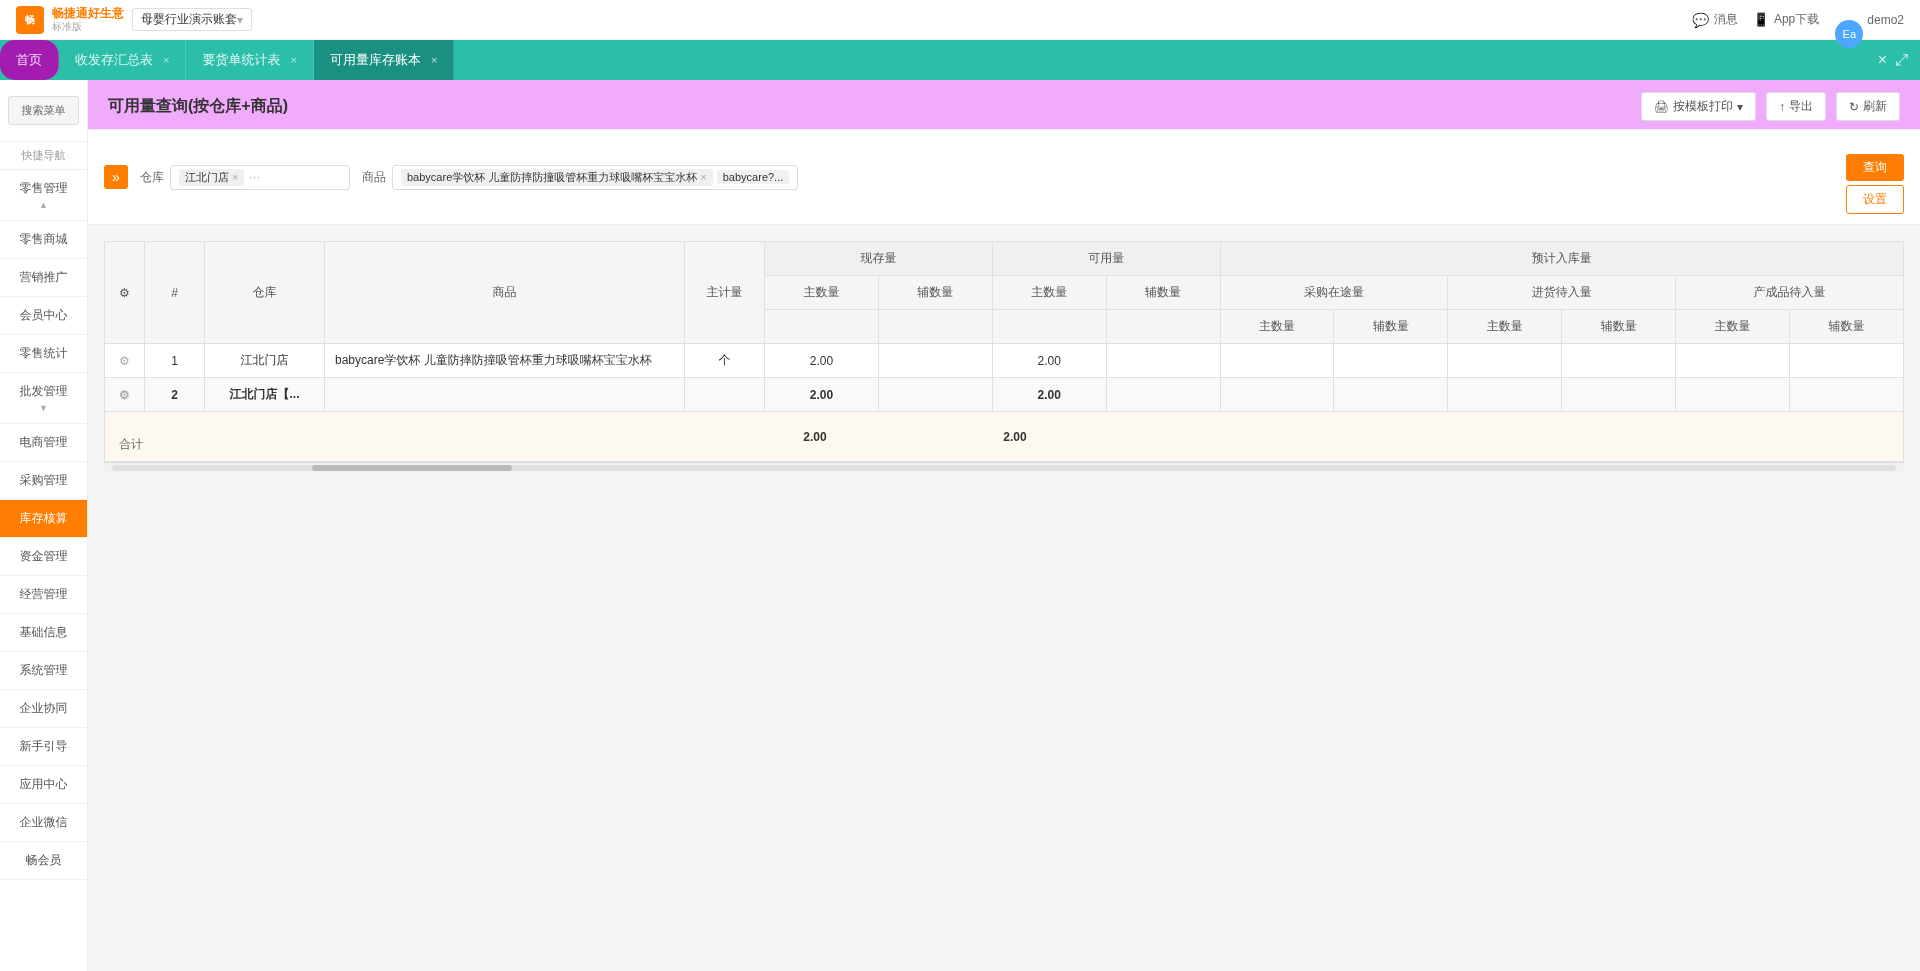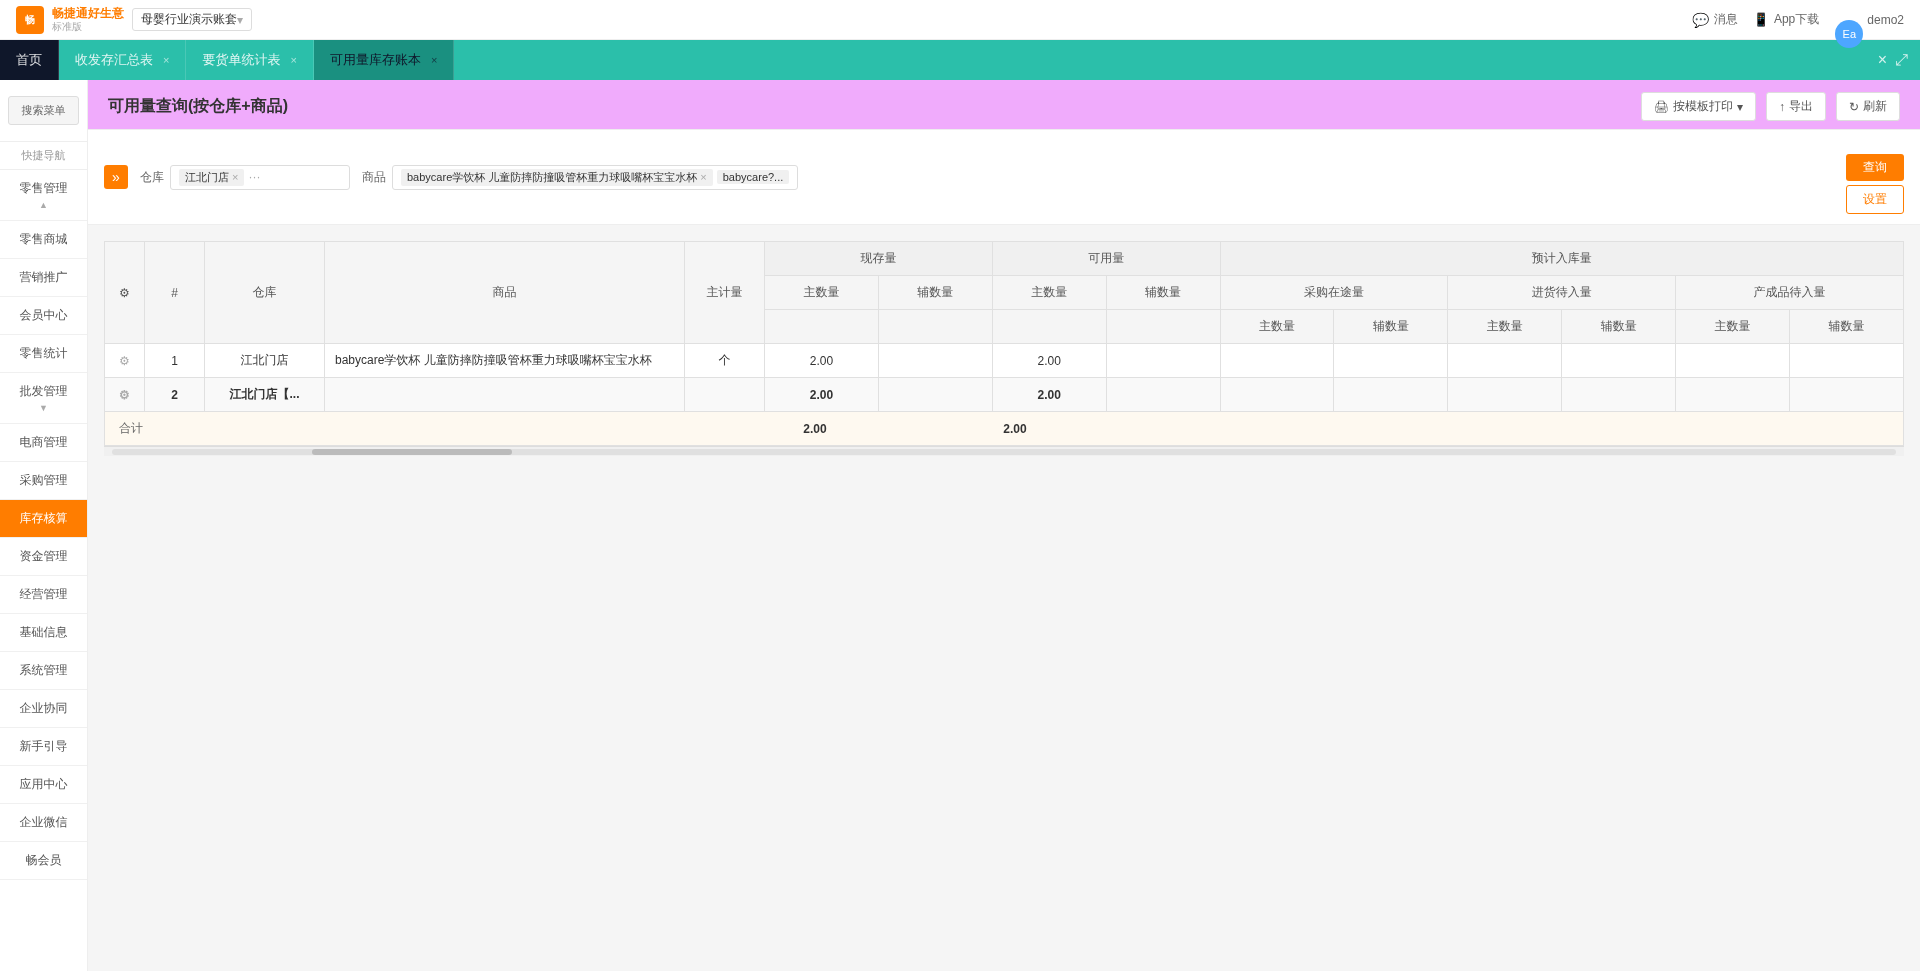--- a/index.html
+++ b/index.html
@@ -37,22 +37,22 @@
       padding: 0 16px;
       display: flex;
       align-items: center;
       gap: 6px;
       cursor: pointer;
       color: rgba(255,255,255,0.85);
       font-size: 13px;
       white-space: nowrap;
       border-right: 1px solid rgba(255,255,255,0.15);
     }
-    .nav-tab.home { background: #0f172a; }
-    .nav-tab.active { background: #1a9080; color: #0f172a; }
+    .nav-tab.home { background: #a21caf; border-radius: 15px; }
+    .nav-tab.active { background: #1a9080; color: #ffffff; }
     .nav-tab .close-x { font-size: 11px; opacity: 0.7; cursor: pointer; margin-left: 4px; }
     .nav-tab-spacer { flex: 1; }
     .nav-tab-actions { display: flex; align-items: center; padding: 0 12px; gap: 8px; }
     .nav-window-btn { color: rgba(255,255,255,0.8); cursor: pointer; font-size: 16px; }
 
     
     .main-layout { display: flex; height: calc(971px - 80px); }
 
     
     .sidebar {
@@ -441,21 +441,21 @@
       <td></td>
       <td></td>
       <td></td>
       <td></td>
       <td></td>
     </tr>
           </tbody>
       </table>
 
       <div style="display:flex; background:#fef9f0; border:1px solid #e0e0e0; border-top:none; padding:8px 0; align-items:center;">
-        <div style="width:660px; padding-left:14px; font-size:12px; color:#666;">合计</div>
+        <div style="width:660px; padding-left:14px; font-size:12px; color:#666;margin-top:16px;">合计</div>
         <div style="display:flex; flex:1;">
           <div style="width:100px; text-align:center; font-size:12px; font-weight:bold;">2.00</div>
           <div style="width:100px; text-align:center; font-size:12px;"></div>
           <div style="width:100px; text-align:center; font-size:12px; font-weight:bold;">2.00</div>
           <div style="width:100px; text-align:center; font-size:12px;"></div>
         </div>
       </div>
 
       <div class="table-scrollbar">
         <div class="scrollbar-track">

